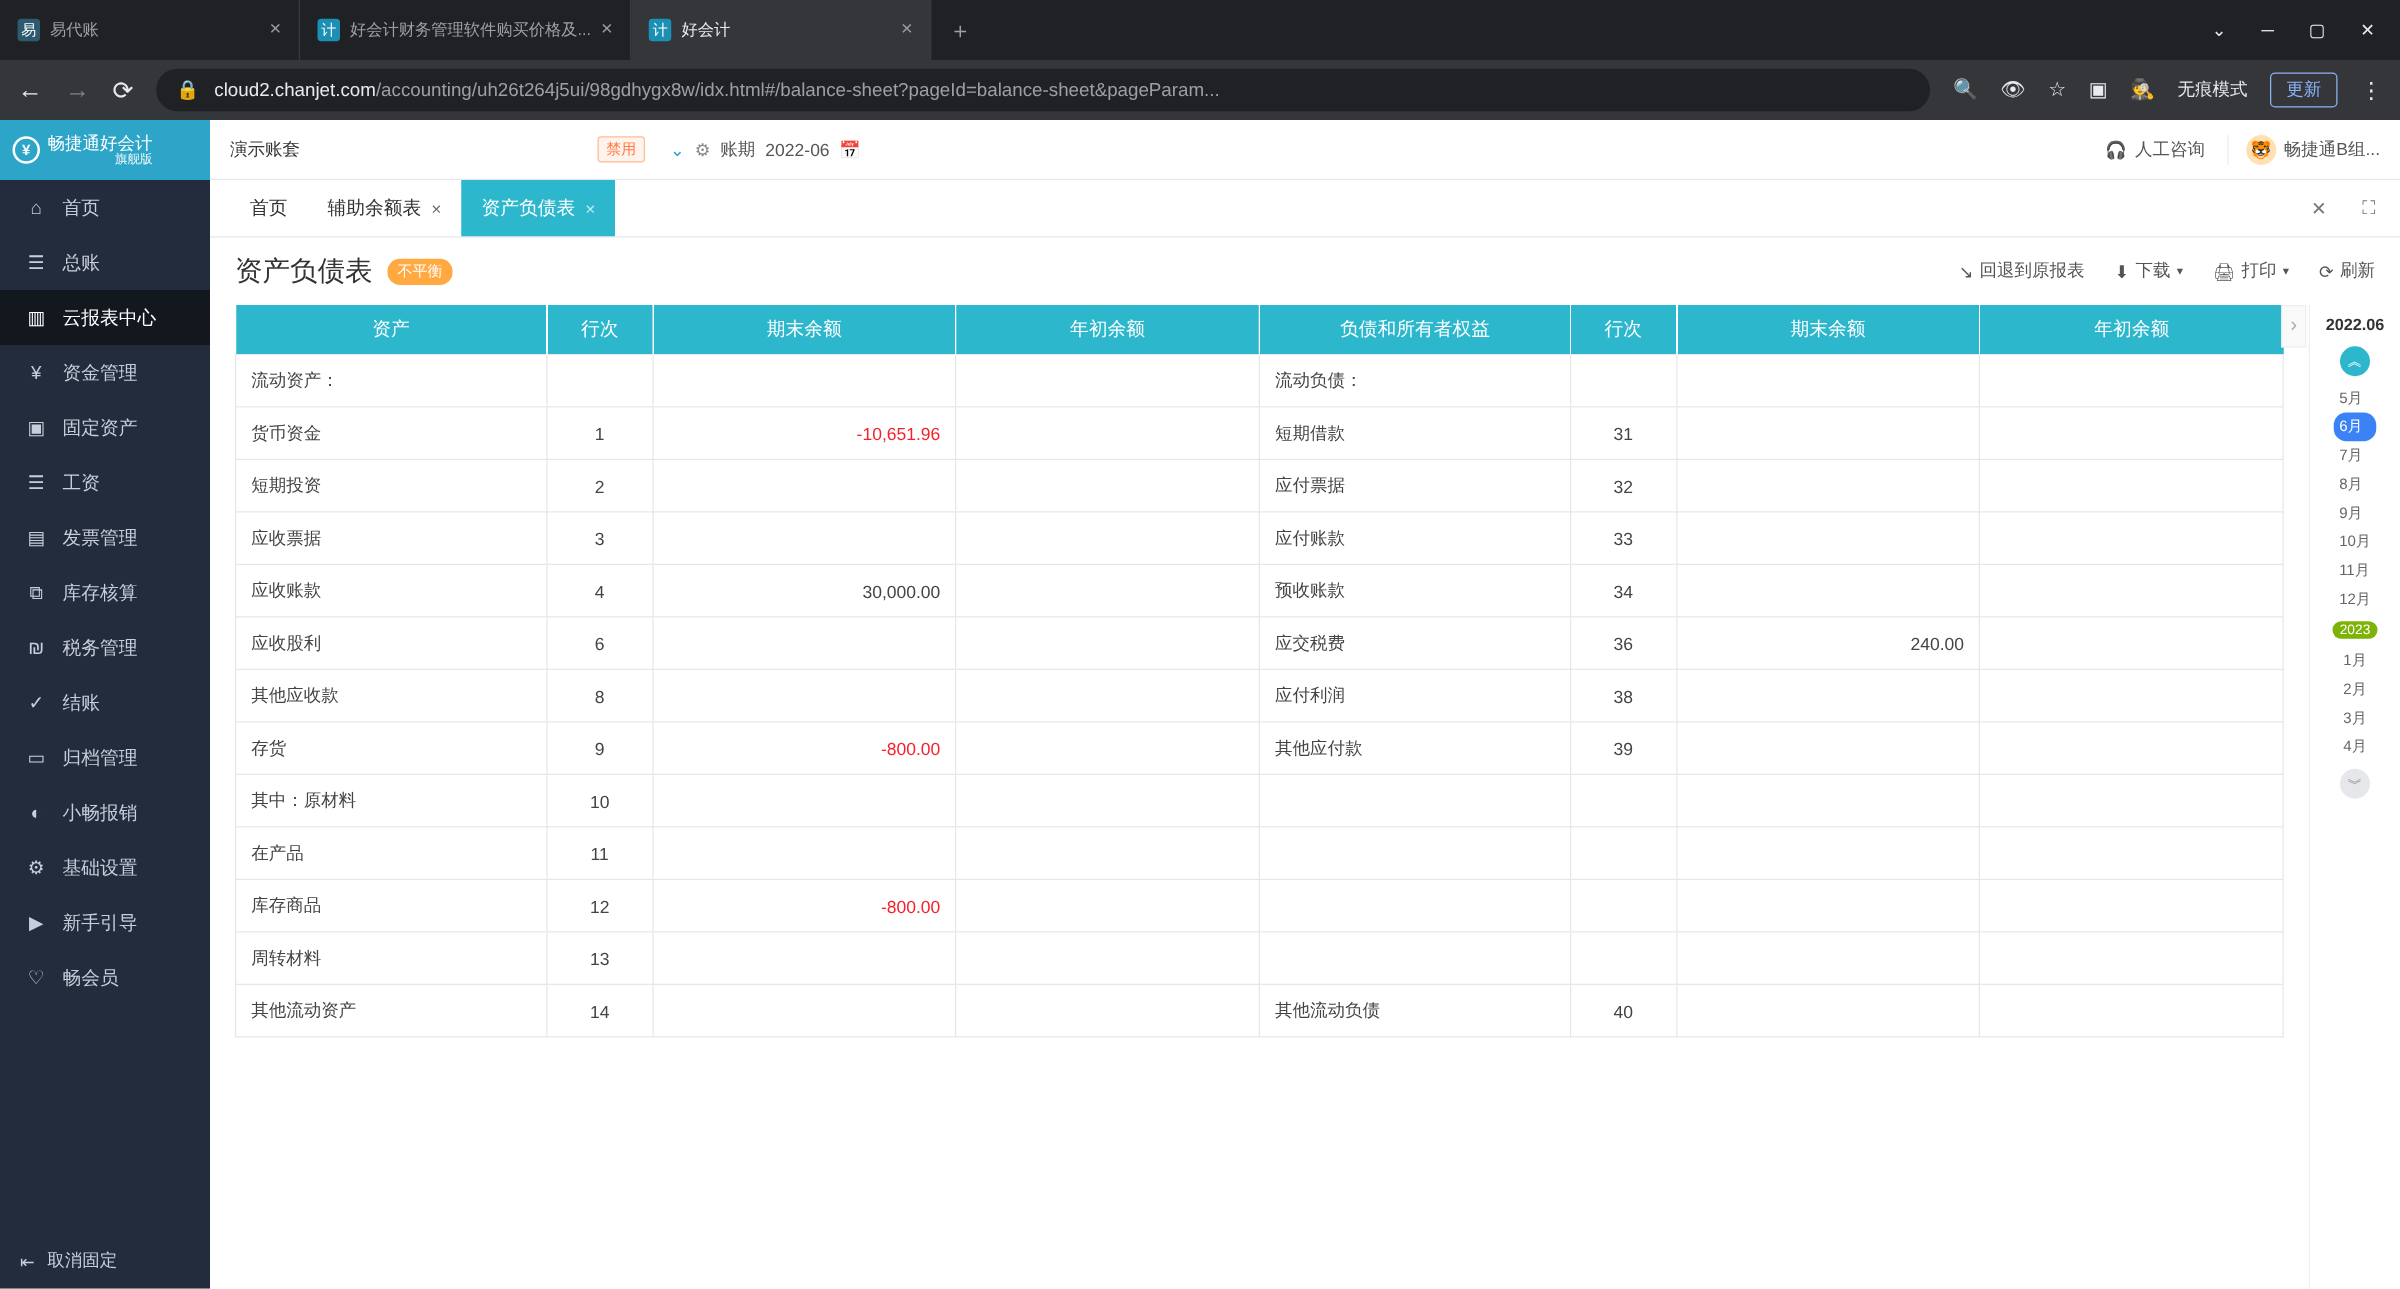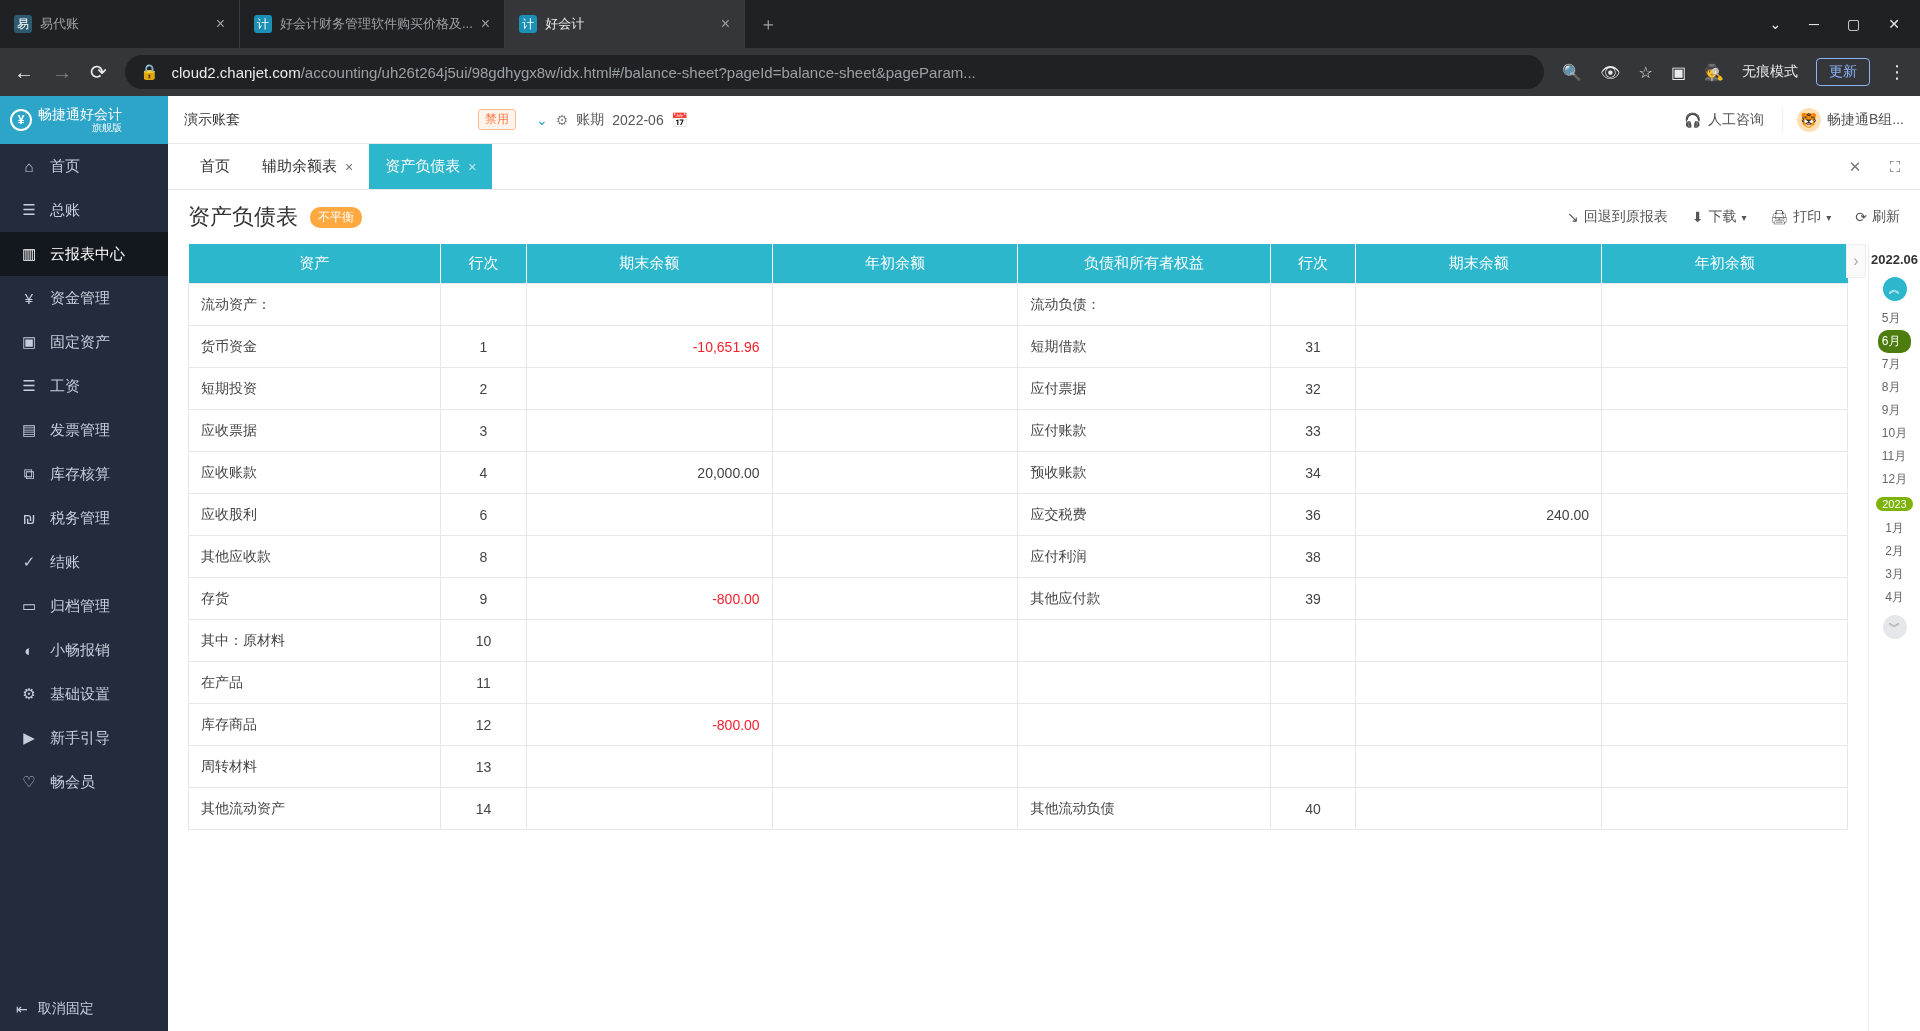--- a/index.html
+++ b/index.html
@@ -72,25 +72,25 @@
 table { width:100%; border-collapse: collapse; table-layout:fixed;}
 thead th { background:#2db7cc; color:#fff; font-weight:normal; font-size:15px; padding:10px 8px; border-right:1px solid rgba(255,255,255,.3); text-align:center; position:sticky; top:0;}
 thead th:last-child { border-right:none; }
 tbody td { border:1px solid #e5e7eb; padding:10px 12px; font-size:14px; color:#444; height:42px;}
 tbody td.num { text-align:center; }
 tbody td.amt { text-align:right; font-family: Arial; }
 tbody td.neg { color:#f5222d; }
 
 .scroll-nav { position:absolute; right:2px; top:0; width:20px; height:34px; display:flex; align-items:center; justify-content:center; color:#aaa; cursor:pointer; background:#fafafa; border:1px solid #eee;}
 
-.month-rail { width:52px; border-left:1px solid #eee; display:flex; flex-direction:column; align-items:center; padding:8px 0; font-size:12px; color:#666; gap:6px;}
+.month-rail { width:73px; border-left:1px solid #eee; display:flex; flex-direction:column; align-items:center; padding:8px 0; font-size:12px; color:#666; gap:6px;}
 .month-rail .year-label { font-weight:bold; color:#333; font-size:13px; margin-bottom:4px;}
 .month-rail .rail-btn { width:24px; height:24px; border-radius:50%; background:#2db7cc; color:#fff; display:flex; align-items:center; justify-content:center; cursor:pointer; font-size:12px;}
 .month-rail .month-item { padding:3px 4px; cursor:pointer; border-radius:10px;}
-.month-rail .month-item.active { background:#4d7c0f; color:#fff; }
+.month-rail .month-item.active { background:#3b82f6; color:#fff; }
 .month-rail .year-badge { background:#7cb305; color:#fff; font-size:11px; padding:1px 6px; border-radius:8px;}
 
 .col-asset {width:200px;}
 .col-row {width:68px;}
 .col-end {width:195px;}
 .col-begin {width:195px;}
 .col-liab {width:200px;}
 .col-row2 {width:68px;}
 .col-end2 {width:195px;}
 .col-begin2 {width:195px;}
@@ -352,21 +352,21 @@
                 <td class="amt"></td>
                 <td class="amt"></td>
                 <td>应付账款</td>
                 <td class="num">33</td>
                 <td class="amt"></td>
                 <td class="amt"></td>
               </tr>
               <tr>
                 <td>应收账款</td>
                 <td class="num">4</td>
-                <td class="amt">20,000.00</td>
+                <td class="amt">30,000.00</td>
                 <td class="amt"></td>
                 <td>预收账款</td>
                 <td class="num">34</td>
                 <td class="amt"></td>
                 <td class="amt"></td>
               </tr>
               <tr>
                 <td>应收股利</td>
                 <td class="num">6</td>
                 <td class="amt"></td>

